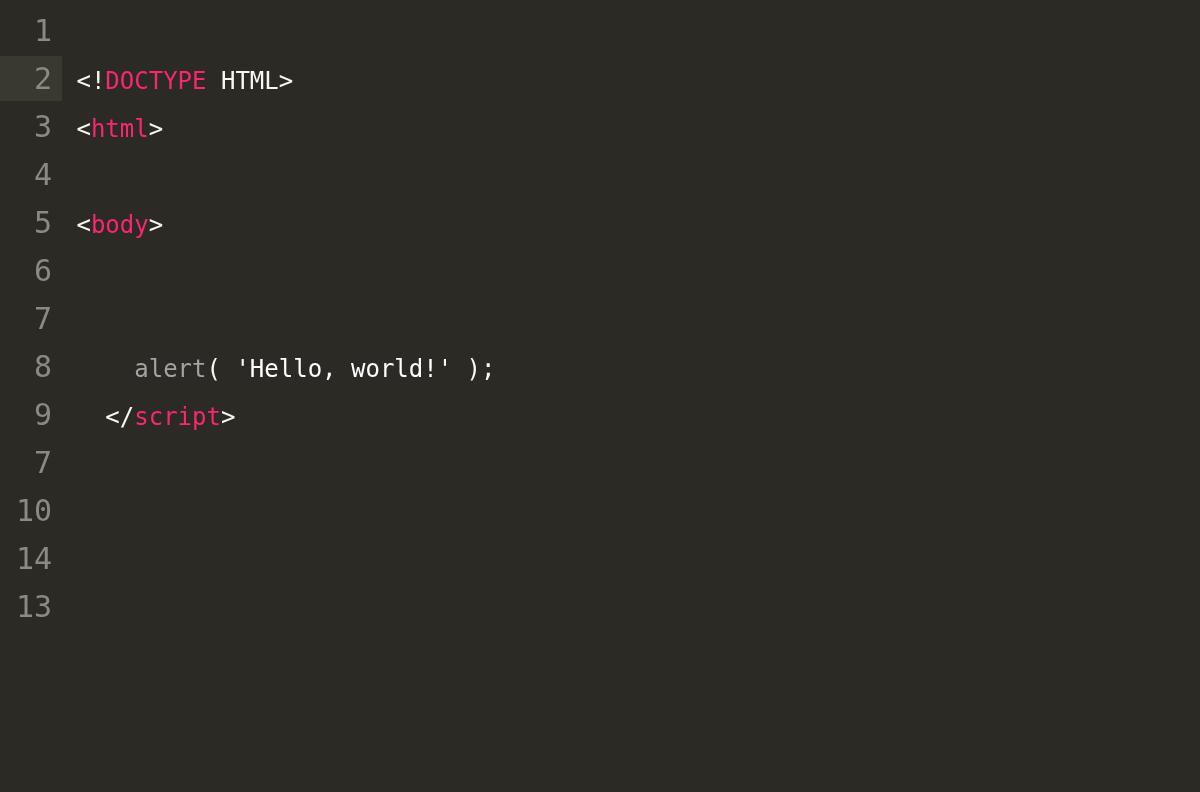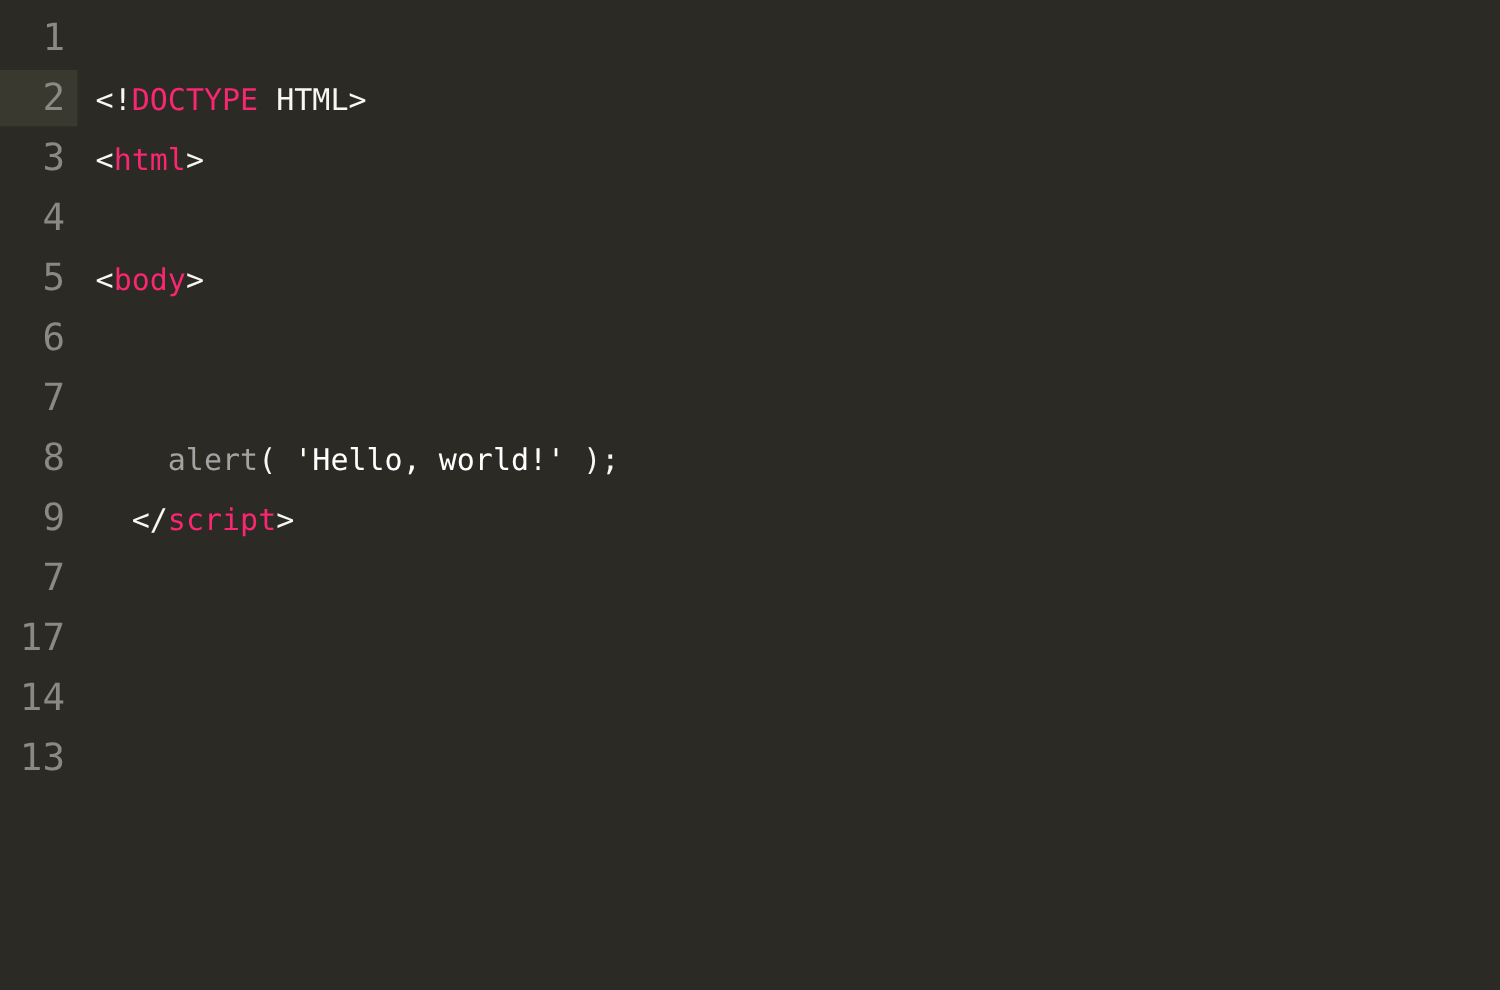--- a/index.html
+++ b/index.html
@@ -82,21 +82,21 @@
     </div>
     <div class="line">
       <div class="gutter">9</div>
       <div class="code"><span> </span><span class="plain">  </span><span class="punct">&lt;/</span><span class="keyword">script</span><span class="punct">&gt;</span></div>
     </div>
     <div class="line">
       <div class="gutter">7</div>
       <div class="code"><span> </span></div>
     </div>
     <div class="line">
-      <div class="gutter">17</div>
+      <div class="gutter">10</div>
     </div>
     <div class="line">
       <div class="gutter">14</div>
       <div class="code"><span> </span></div>
     </div>
     <div class="line">
       <div class="gutter">13</div>
     </div>
   </div>
 

